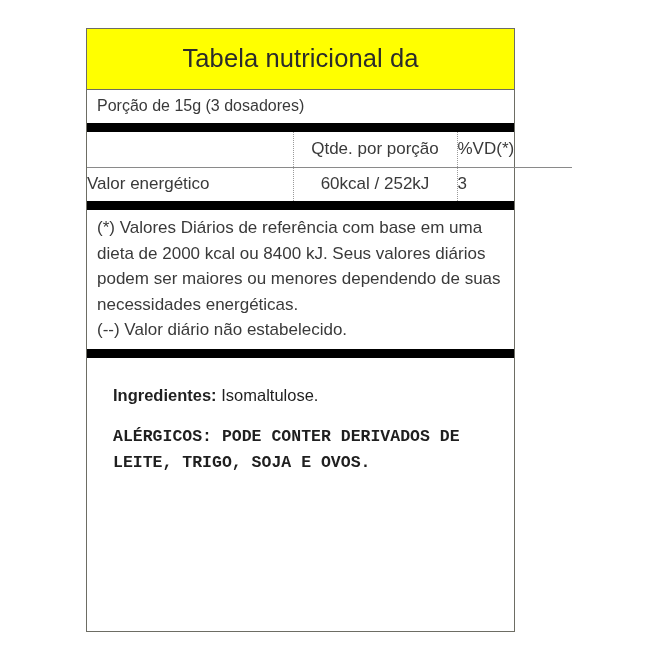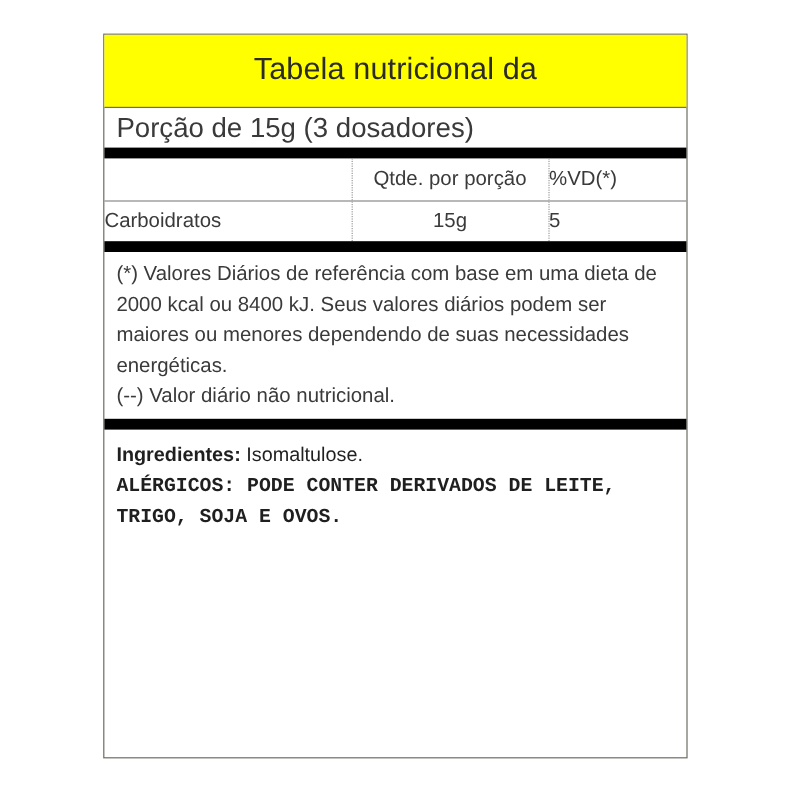--- a/index.html
+++ b/index.html
@@ -13,21 +13,21 @@
     background: #ffffff;
     font-family: "Liberation Sans", "DejaVu Sans", sans-serif;
     color: #2b2b2b;
     overflow: hidden;
   }
 
   .label-root {
     position: absolute;
     left: 86px;
     top: 28px;
-    width: 487px;
+    width: 429px;
     height: 604px;
     box-sizing: border-box;
     border: 1px solid #6d6d64;
     background: #ffffff;
     display: flex;
     flex-direction: column;
   }
 
   
   .title-banner {
@@ -42,21 +42,21 @@
     line-height: 30px;
     color: #2b2b2b;
     letter-spacing: 0.1px;
     white-space: nowrap;
   }
 
   
   .portion-row {
     flex: 0 0 auto;
     padding: 5px 0 6px 10px;
-    font-size: 23px;
+    font-size: 16px;
     line-height: 22px;
     color: #3a3a3a;
   }
 
   
   .bar {
     flex: 0 0 auto;
     background: #000000;
     height: 9px;
     width: 100%;
@@ -104,21 +104,21 @@
   .notes p { margin: 0; }
 
   
   .ingredients {
     flex: 1 1 auto;
     padding: 8px 10px 10px 10px;
     font-size: 16.5px;
     line-height: 26px;
     color: #1f1f1f;
   }
-  .ingredients p { margin: 0; }
+  .ingredients p { margin: 16px; }
   .ing-key { font-weight: bold; }
   .allerg { font-weight: bold; font-family: Liberation Mono, monospace; }
 </style>
 </head>
 <body>
 
 <div class="label-root">
 
   <div class="title-banner">
     <div class="title-line">Tabela nutricional da</div>
@@ -134,32 +134,32 @@
       <col class="c-qty">
       <col class="c-vd">
     </colgroup>
     <tbody>
       <tr class="head-row">
         <td class="cell-name"></td>
         <td class="cell-qty">Qtde. por porção</td>
         <td class="cell-vd">%VD(*)</td>
       </tr>
       <tr>
-        <td class="cell-name">Carboidratos</td>
-        <td class="cell-qty">15g</td>
-        <td class="cell-vd">5</td>
+        <td class="cell-name">Valor energético</td>
+        <td class="cell-qty">60kcal / 252kJ</td>
+        <td class="cell-vd">3</td>
       </tr>
     </tbody>
   </table>
 
   <div class="bar"></div>
 
   <div class="notes">
     <p>(*) Valores Diários de referência com base em uma dieta de 2000 kcal ou 8400 kJ. Seus valores diários podem ser maiores ou menores dependendo de suas necessidades energéticas.</p>
-    <p>(--) Valor diário não nutricional.</p>
+    <p>(--) Valor diário não estabelecido.</p>
   </div>
 
   <div class="bar"></div>
 
   <div class="ingredients">
     <p><span class="ing-key">Ingredientes:</span> <span>Isomaltulose.</span></p>
     <p class="allerg">ALÉRGICOS: PODE CONTER DERIVADOS DE LEITE, TRIGO, SOJA E OVOS.</p>
   </div>
 
 </div>

